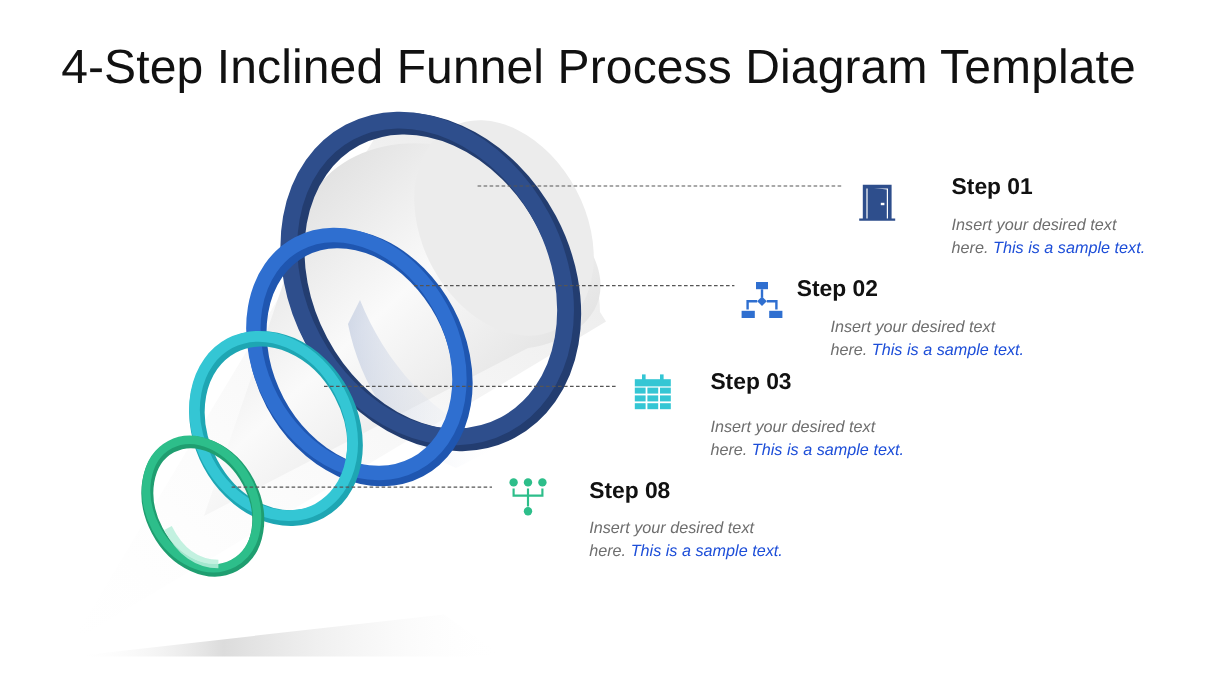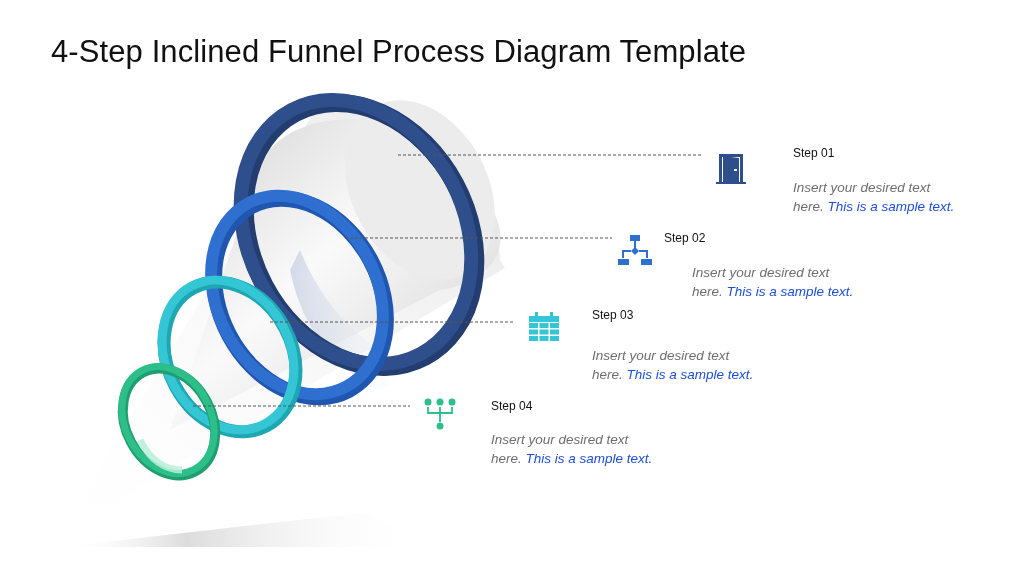--- a/index.html
+++ b/index.html
@@ -2,29 +2,29 @@
 <html><head>
 <meta charset="utf-8">
 <style>
   * { margin: 0; padding: 0; box-sizing: border-box; }
   html, body { width: 1024px; height: 576px; background: #ffffff; overflow: hidden; }
   body { position: relative; font-family: "Liberation Sans", "DejaVu Sans", sans-serif; }
 
   .slide-title {
     position: absolute; left: 51px; top: 34px;
     font-family: "Liberation Sans", sans-serif;
-    font-size: 31px; color: #111111; letter-spacing: 0.1px; white-space: nowrap;
+    font-size: 40px; color: #111111; letter-spacing: 0.1px; white-space: nowrap;
   }
 
   .diagram { position: absolute; left: 0; top: 0; width: 1024px; height: 576px; }
 
   .step { position: absolute; }
   .step-icon { position: absolute; width: 36px; height: 36px; }
   .step-title {
-    position: absolute; font-weight: normal; font-size: 12px; color: #111111; white-space: nowrap;
+    position: absolute; font-weight: bold; font-size: 19px; color: #111111; white-space: nowrap;
   }
   .step-desc {
     position: absolute; font-size: 13.5px; line-height: 19px; color: #6e6e6e; white-space: nowrap; font-style: italic;
   }
   .step-desc .dark { color: #1d4ed8; }
 </style>
 </head>
 <body>
 
 <div class="slide-title">4-Step Inclined Funnel Process Diagram Template</div>
@@ -152,18 +152,18 @@
   <svg class="step-icon" style="left:422px; top:396px;" viewBox="0 0 36 36">
     <g fill="#2DBE8A" stroke="#2DBE8A">
       <circle cx="6" cy="6" r="3.5" stroke="none"></circle>
       <circle cx="18" cy="6" r="3.5" stroke="none"></circle>
       <circle cx="30" cy="6" r="3.5" stroke="none"></circle>
       <polyline points="6,11 6,17 30,17 30,11" fill="none" stroke-width="1.8"></polyline>
       <line x1="18" y1="11" x2="18" y2="26" stroke-width="1.8"></line>
       <circle cx="18" cy="30" r="3.5" stroke="none"></circle>
     </g>
   </svg>
-  <div class="step-title" style="left:491px; top:399px;">Step 04</div>
+  <div class="step-title" style="left:491px; top:399px;">Step 08</div>
   <div class="step-desc" style="left:491px; top:430px;">
     <div>Insert your desired text</div>
     <div><span>here.</span><span class="dark"> This is a sample text.</span></div>
   </div>
 </div>
 
 </body></html>

